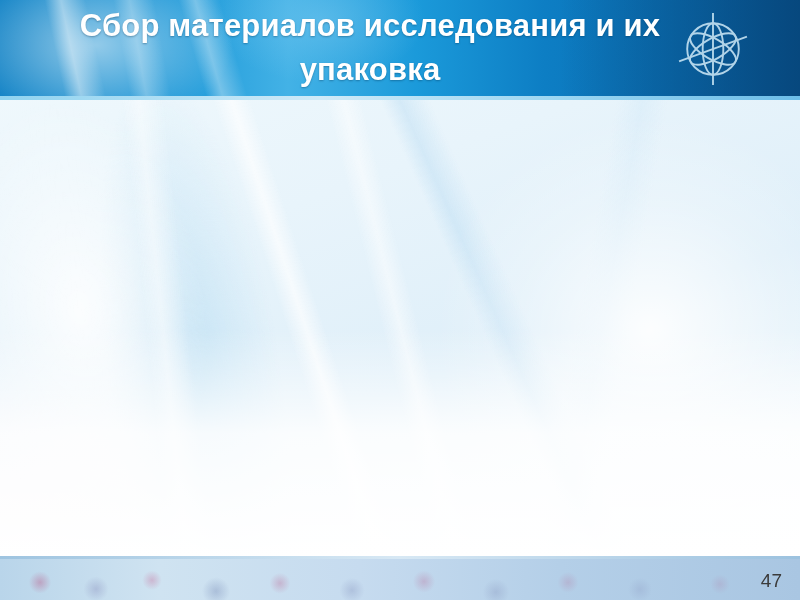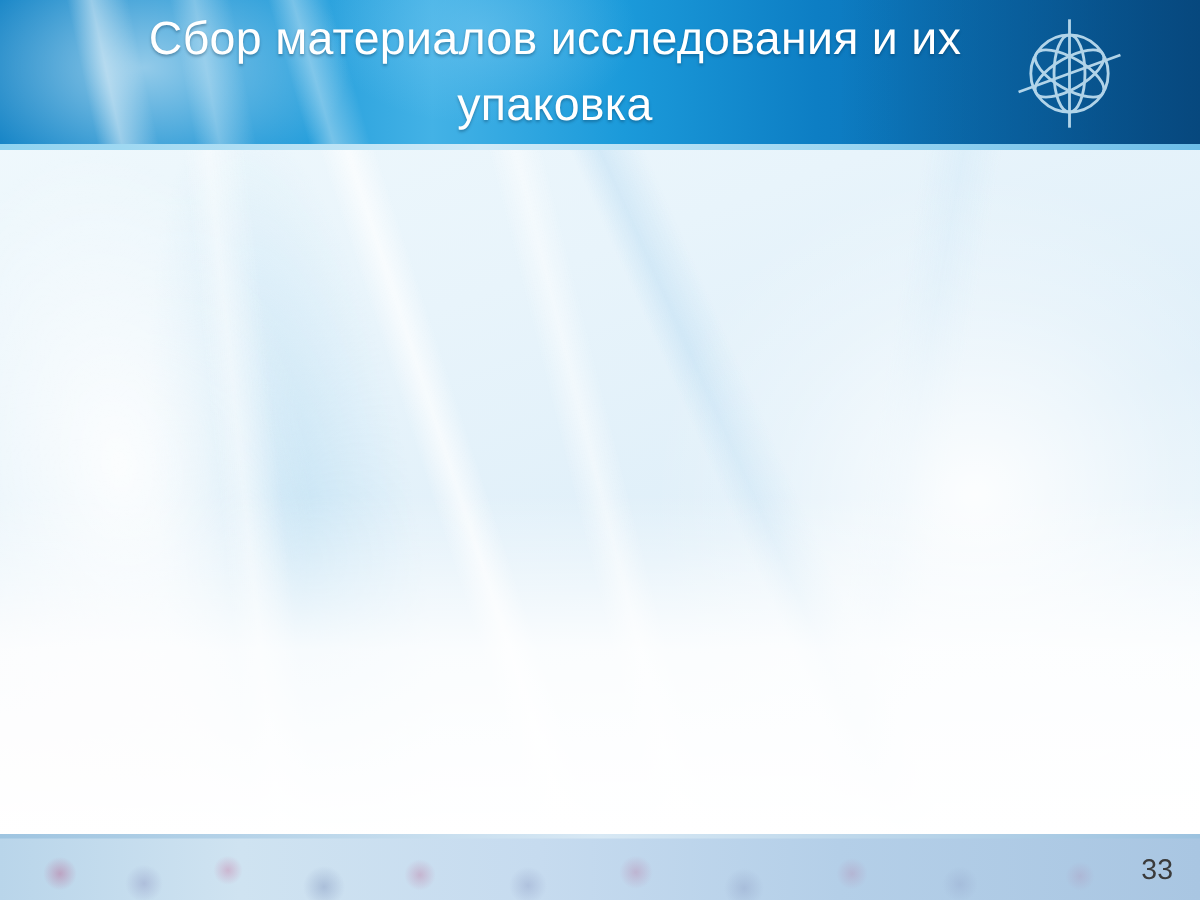--- a/index.html
+++ b/index.html
@@ -120,21 +120,21 @@
   }
 
   .slide-title {
     position: absolute;
     left: 40px;
     top: 4px;
     width: 660px;
     text-align: center;
     color: #ffffff;
     font-family: "Liberation Sans", sans-serif;
-    font-weight: normal;
+    font-weight: bold;
     font-size: 31px;
     line-height: 44px;
     letter-spacing: 0.2px;
     text-shadow: 0 1px 2px rgba(0,40,70,0.35);
   }
 
   
   .body-text {
     position: absolute;
     left: 72px;
@@ -221,15 +221,15 @@
   </div>
 
   <div class="slide-title">Сбор материалов исследования и их упаковка</div>
 
 
   <div class="footer-band">
     <div class="footer-top-edge"></div>
     <div class="footer-cells"></div>
   </div>
 
-  <div class="slide-number">33</div>
+  <div class="slide-number">47</div>
 
 </div>
 
 </body></html>

